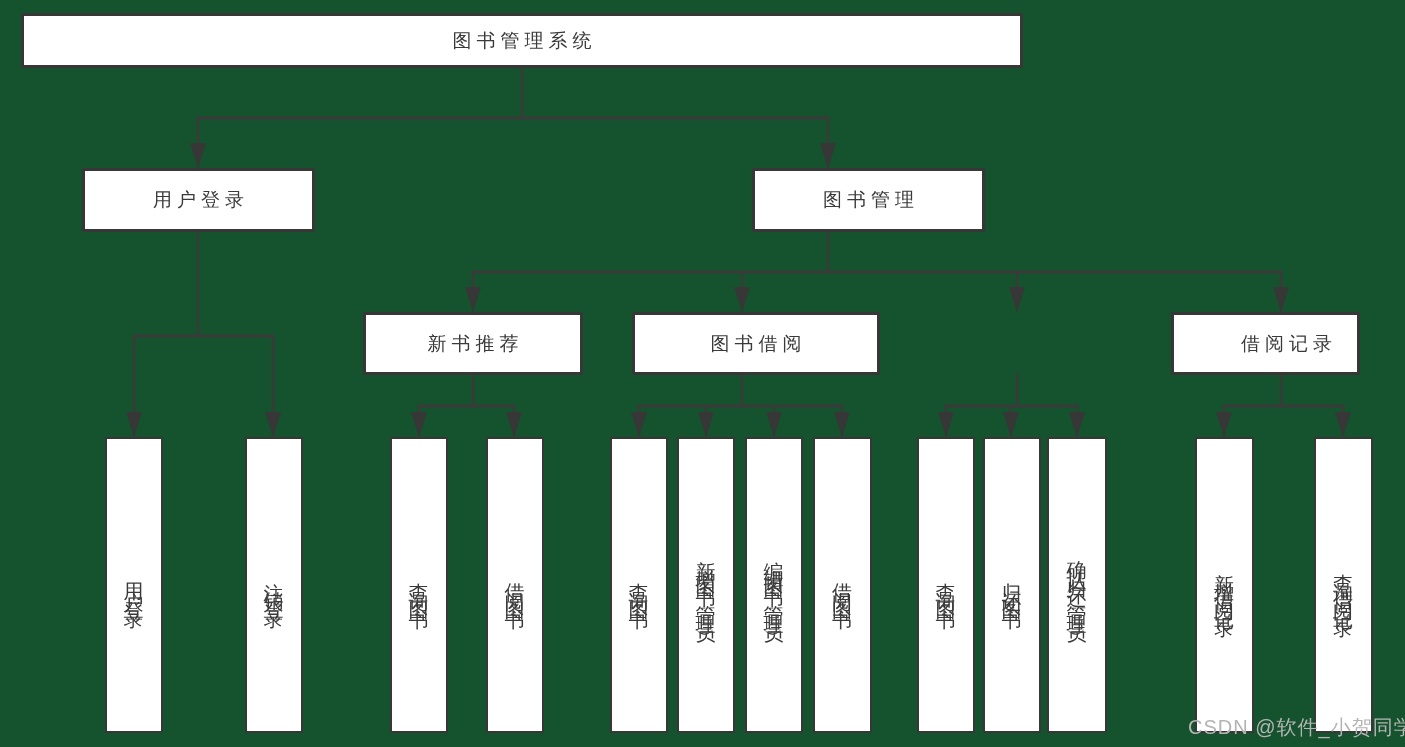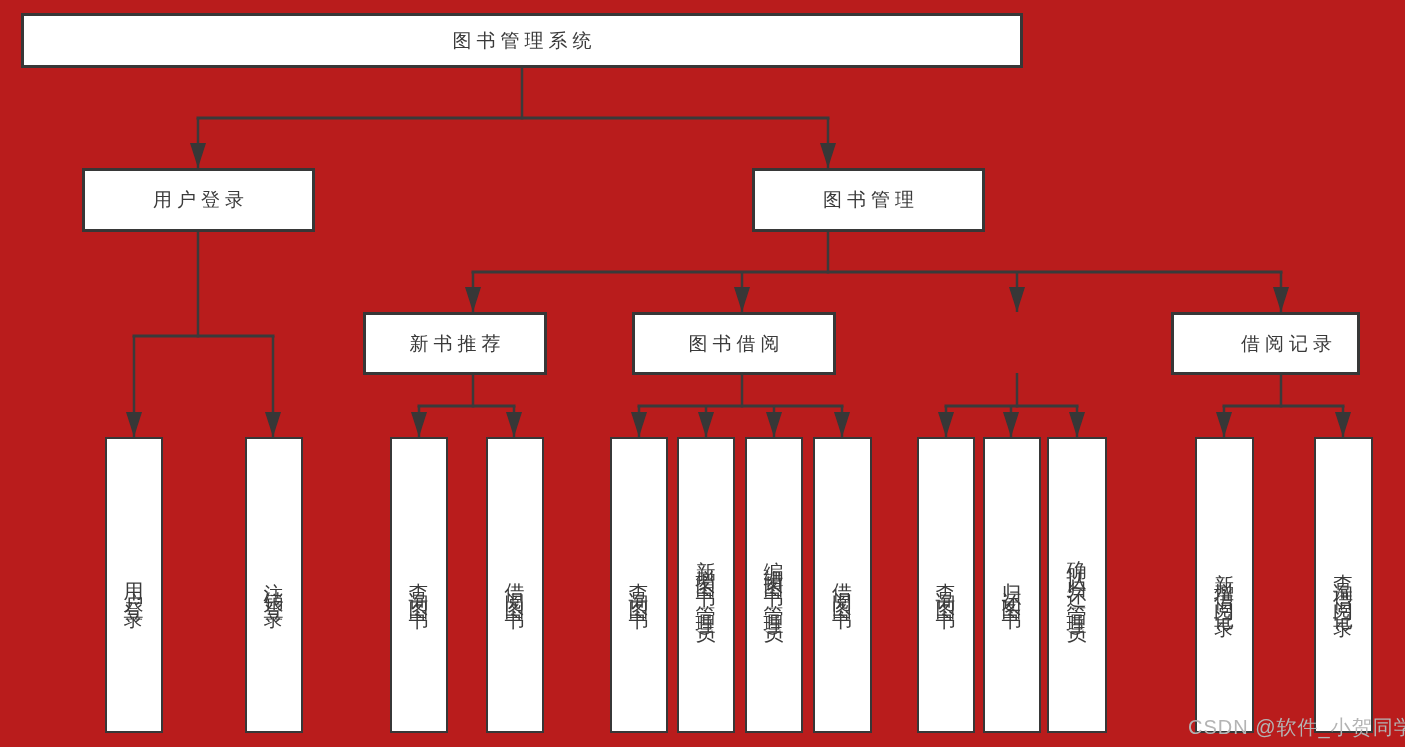--- a/index.html
+++ b/index.html
@@ -1,17 +1,17 @@
 <!DOCTYPE html>
 <html><head>
 <meta charset="utf-8">
 <style>
   html,body { margin:0; padding:0; background:#ffffff; }
   .canvas {
-    position:relative; width:1405px; height:747px; background:#b91c1c;
+    position:relative; width:1405px; height:747px; background:#14532d;
     font-family:"Liberation Sans","DejaVu Sans",sans-serif; overflow:hidden;
   }
   .wires { position:absolute; left:0; top:0; width:1405px; height:747px; }
   .wires line { stroke:#3a3a3a; stroke-width:2.5; }
   .wires line.bar { stroke-width:3; }
   .node {
     position:absolute; box-sizing:border-box; background:#ffffff;
     border:3px solid #373737; color:#3a3a3a;
     display:flex; align-items:center; justify-content:center;
     font-size:19px; letter-spacing:5px; white-space:nowrap;
@@ -79,22 +79,22 @@
     <line class="bar" x1="1222.5" y1="406" x2="1344.5" y2="406"></line>
     <line x1="1224" y1="406" x2="1224" y2="437" marker-end="url(#ah)"></line>
     <line x1="1343" y1="406" x2="1343" y2="437" marker-end="url(#ah)"></line>
   </svg>
 
   <div class="node" style="left:21px;top:13px;width:1002px;height:55px;">图书管理系统</div>
 
   <div class="node" style="left:82px;top:168px;width:233px;height:64px;">用户登录</div>
   <div class="node" style="left:752px;top:168px;width:233px;height:64px;">图书管理</div>
 
-  <div class="node" style="left:363px;top:312px;width:184px;height:63px;">新书推荐</div>
-  <div class="node" style="left:632px;top:312px;width:204px;height:63px;">图书借阅</div>
+  <div class="node" style="left:363px;top:312px;width:220px;height:63px;">新书推荐</div>
+  <div class="node" style="left:632px;top:312px;width:248px;height:63px;">图书借阅</div>
   <div class="node" style="left:1171px;top:312px;width:189px;height:63px;padding-left:42px;">借阅记录</div>
 
   <div class="node leaf" style="left:105px;top:437px;width:58px;height:296px;">用户登录</div>
   <div class="node leaf" style="left:245px;top:437px;width:58px;height:296px;">注销登录</div>
 
   <div class="node leaf" style="left:390px;top:437px;width:58px;height:296px;">查询图书</div>
   <div class="node leaf" style="left:486px;top:437px;width:58px;height:296px;">借阅图书</div>
 
   <div class="node leaf" style="left:610px;top:437px;width:58px;height:296px;">查询图书</div>
   <div class="node leaf" style="left:677px;top:437px;width:58px;height:296px;">新增图书（管理员）</div>

